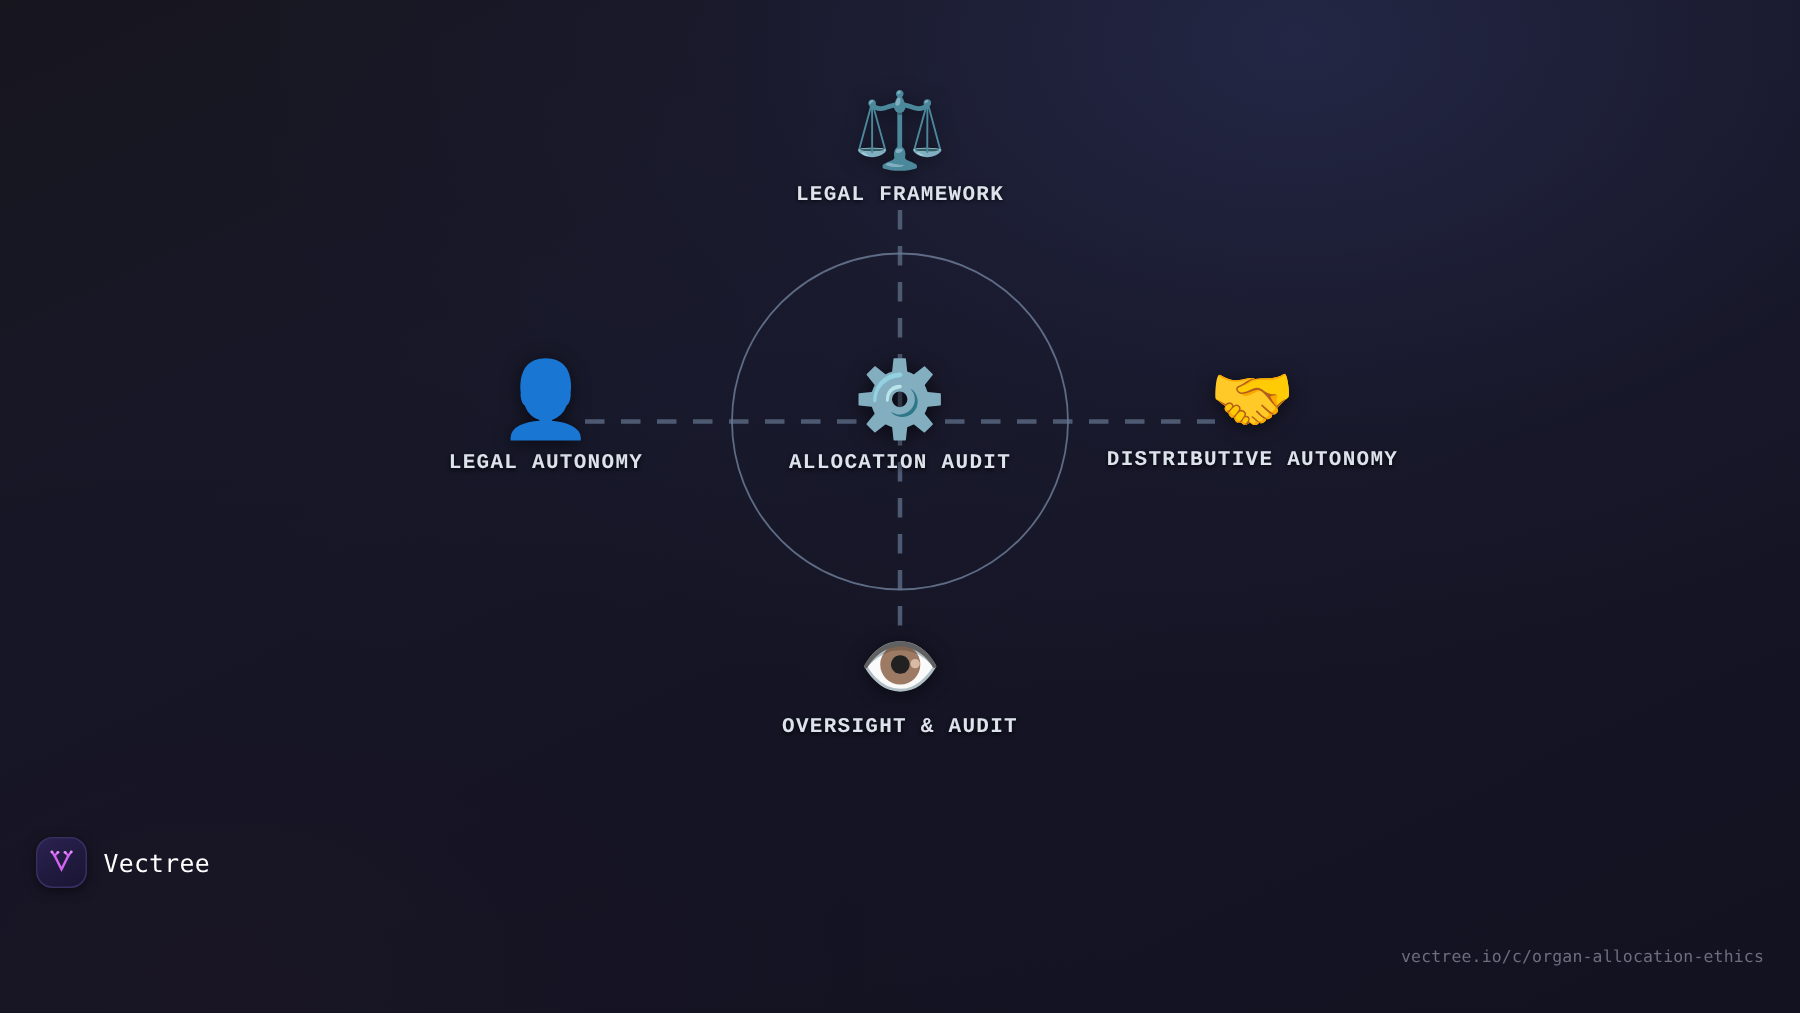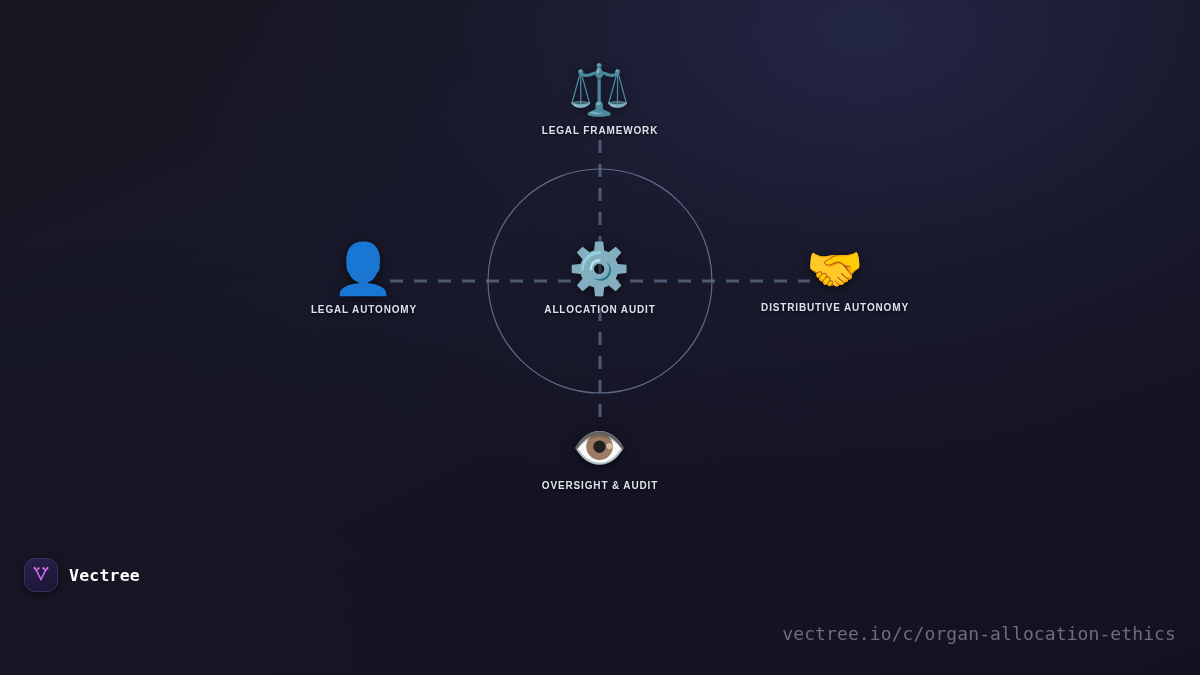--- a/index.html
+++ b/index.html
@@ -42,22 +42,22 @@
     width:260px;
   }
   .node .glyph {
     line-height:1;
     text-align:center;
     filter:drop-shadow(0 2px 6px rgba(0,0,0,0.55));
     user-select:none;
   }
   .node .label {
     margin-top:10px;
-    font-family:Liberation Sans, sans-serif;
-    font-size:10px;
+    font-family:Liberation Mono, monospace;
+    font-size:14px;
     font-weight:bold;
     letter-spacing:0.85px;
     color:#dde3ec;
     text-align:center;
     white-space:nowrap;
     text-shadow:0 1px 3px rgba(0,0,0,0.85);
   }
 
   
   #node-legal      { left:600px; top:100px; }
@@ -87,40 +87,40 @@
     width:34px; height:34px;
     border-radius:11px;
     background:linear-gradient(150deg,#2b2252 0%, #201a3e 55%, #1a1533 100%);
     border:1px solid #3a2f63;
     display:flex; align-items:center; justify-content:center;
     box-shadow:0 2px 8px rgba(0,0,0,0.5);
   }
   #brand-name {
     font-family:"DejaVu Sans Mono", monospace;
     font-size:16.5px;
-    font-weight:bold;
+    font-weight:normal;
     color:#ffffff;
     letter-spacing:0.2px;
   }
   #headline {
     position:absolute;
     left:24px; top:75px;
     width:880px;
     font-family:"DejaVu Sans Mono", monospace;
     font-size:30.5px;
     font-weight:bold;
     line-height:1.08;
     color:#ffffff;
     letter-spacing:-0.2px;
   }
   #url {
     position:absolute;
     right:24px; bottom:31px;
     font-family:"DejaVu Sans Mono", monospace;
-    font-size:18px;
+    font-size:11px;
     color:#6d6d7d;
     letter-spacing:0.1px;
     white-space:nowrap;
   }
 </style>
 </head>
 <body>
 
 <div id="stage">
 

